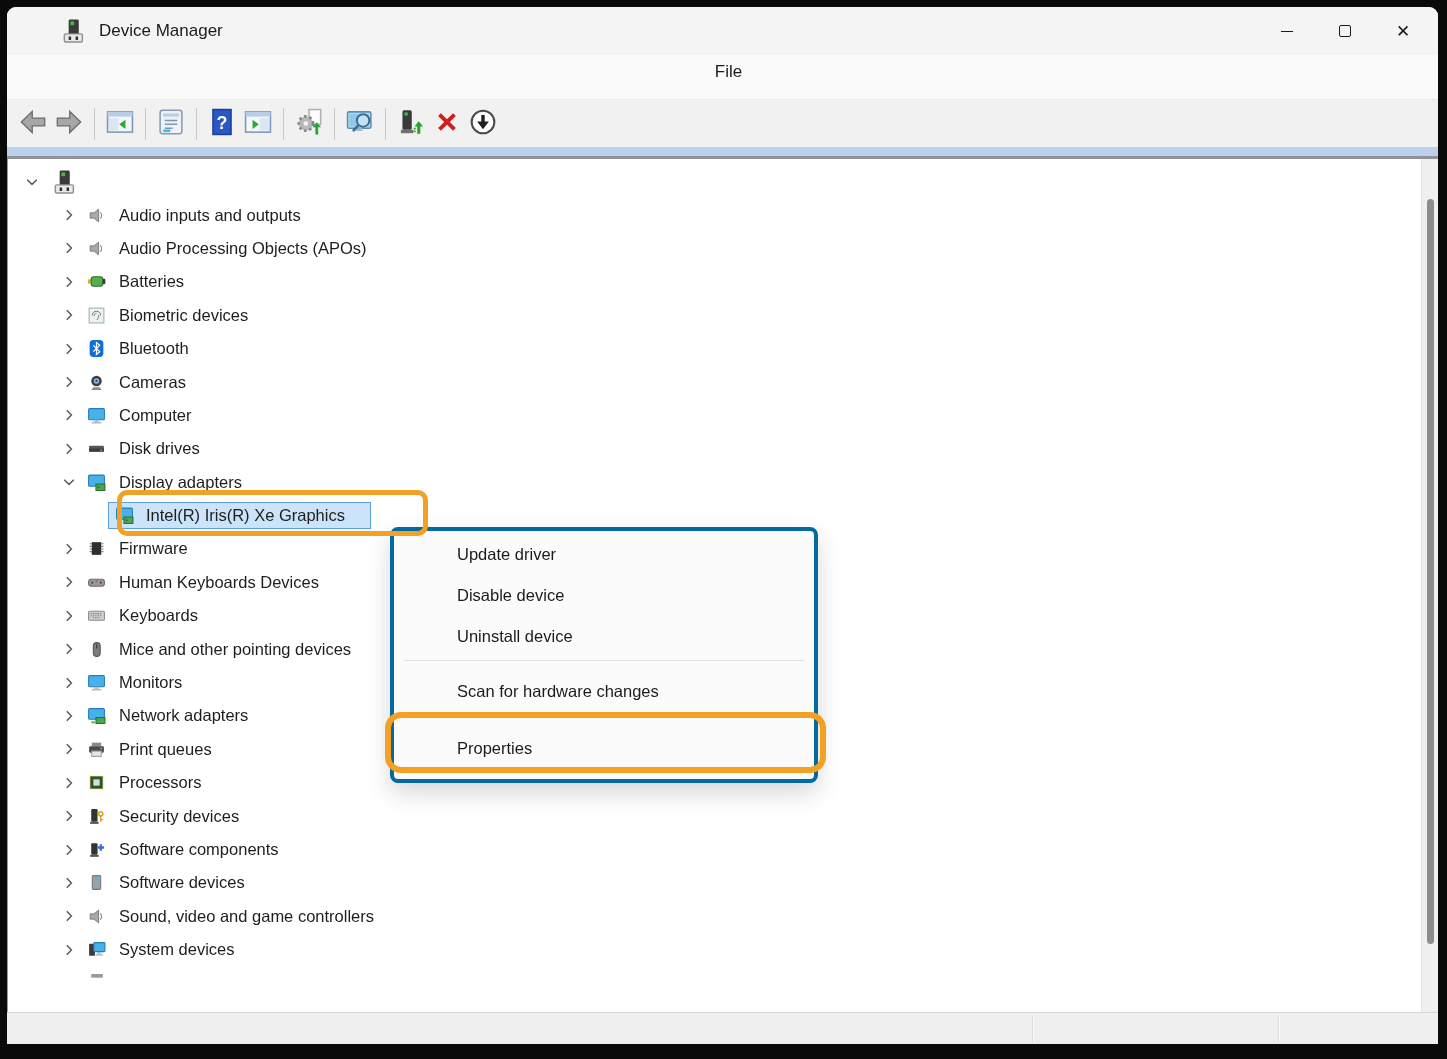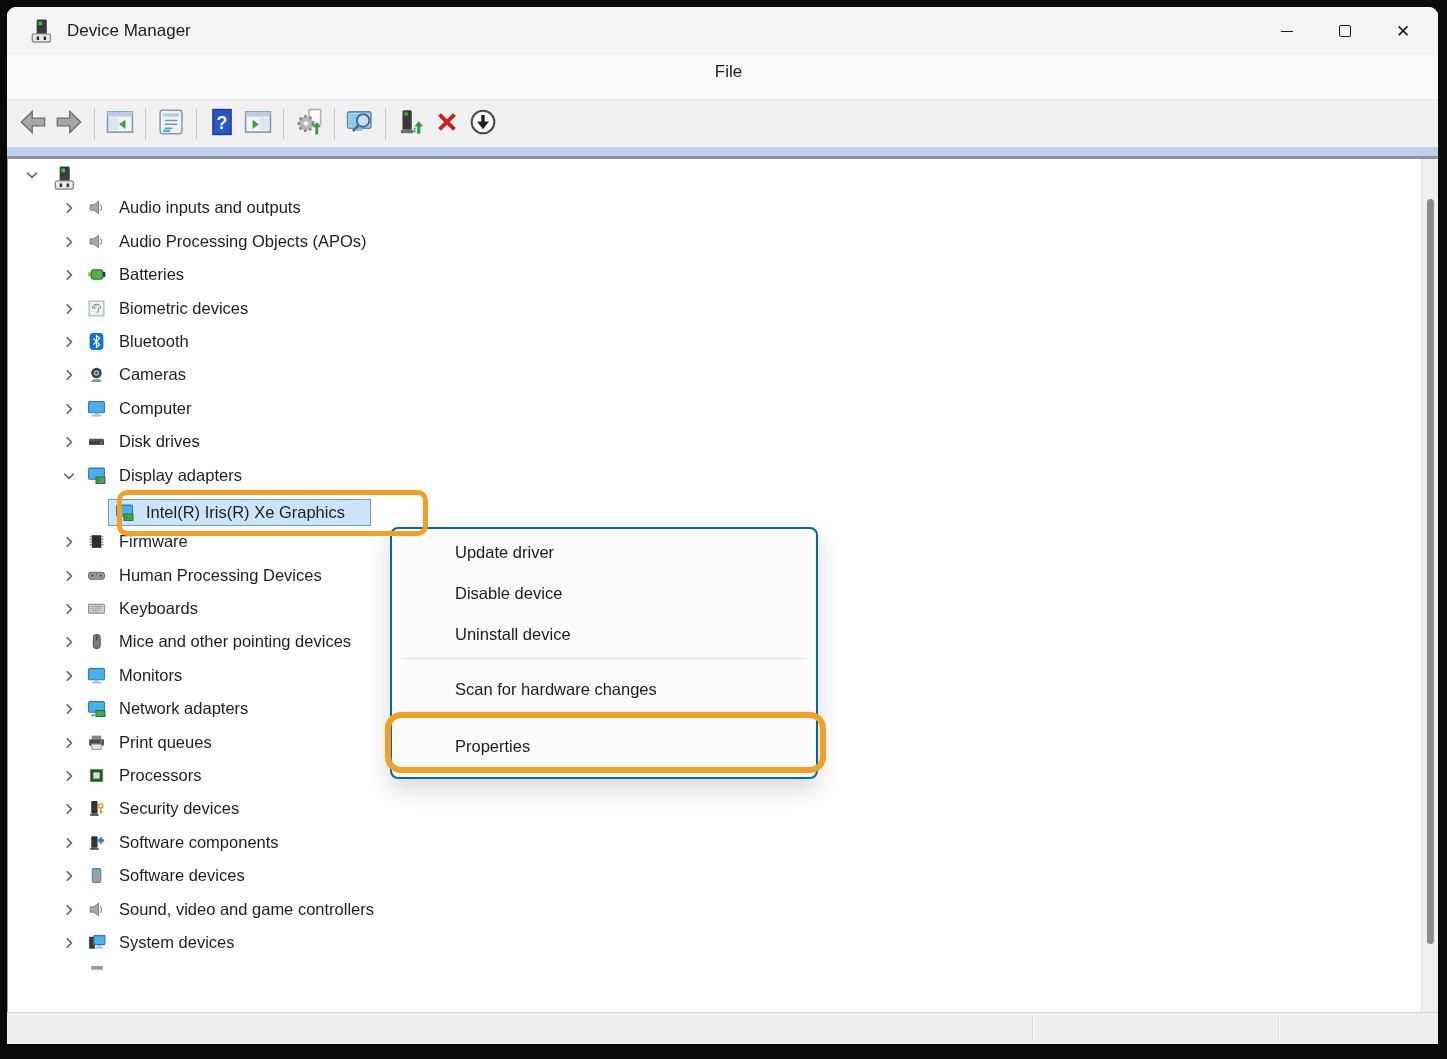--- a/index.html
+++ b/index.html
@@ -5,21 +5,21 @@
   * { margin:0; padding:0; box-sizing:border-box; }
   html,body { background:#000; }
   body { font-family:"Liberation Sans","DejaVu Sans",sans-serif; }
   #stage { position:relative; width:1447px; height:1059px; background:#0a0a0a; overflow:hidden; }
 
   
   #window { position:absolute; left:7px; top:7px; width:1431px; height:1037px;
             background:#fff; border-radius:9px 9px 0 0; overflow:hidden; }
 
   #titlebar { position:absolute; left:0; top:0; width:100%; height:48px; background:#f4f4f4;
-              display:flex; align-items:center; }
+              display:flex; align-items:center;padding-left:32px; }
   .app-icon { margin-left:21px; width:26px; height:26px; flex:0 0 auto; }
   .title-text { margin-left:13px; font-size:17px; color:#1b1b1b; }
   .caption-buttons { position:absolute; right:6px; top:0; height:48px; display:flex; }
   .cap-btn { width:58px; height:48px; display:flex; align-items:center; justify-content:center; cursor:default; }
   .glyph-min { width:12px; height:0; border-top:1.6px solid #1a1a1a; }
   .glyph-max { width:12px; height:12px; border:1.6px solid #1a1a1a; border-radius:2px; }
   .glyph-close { font-size:17px; color:#1a1a1a; line-height:1; }
 
   #menubar { position:absolute; left:0; top:48px; width:100%; height:44px; background:#fafafa;
              display:flex; align-items:center; padding-left:12px;flex-direction:column; }
@@ -30,21 +30,21 @@
   .tb-btn { width:36px; height:36px; display:flex; align-items:center; justify-content:center; border-radius:3px; }
   .tb-sep { width:1px; height:32px; background:#c9c9c9; margin:0 7px; }
 
   #band-blue { position:absolute; left:0; top:140px; width:100%; height:9px; background:#bcd2ec; }
   #band-line { position:absolute; left:0; top:149px; width:100%; height:3px; background:#8f9398; }
 
   
   #content { position:absolute; left:0; top:152px; width:100%; height:853px; background:#fff;
              border-left:1px solid #9a9a9a; overflow:hidden; }
   #tree { position:absolute; left:0; top:6px; width:100%; }
-  .row { position:relative; height:33.4px; display:flex; align-items:flex-start; white-space:nowrap; }
+  .row { position:relative; height:33.4px; display:flex; align-items:center; white-space:nowrap; }
   .chev { width:20px; height:20px; display:flex; align-items:center; justify-content:center; flex:0 0 auto; }
   .t-icon { width:19px; height:19px; display:flex; align-items:center; justify-content:center; flex:0 0 auto; }
   .t-label { font-size:16.5px; color:#1e1e1e; margin-left:13px; }
   .lvl0 .chev { margin-left:14px; }
   .lvl0 .t-icon { margin-left:9px; width:26px; height:26px; }
   .lvl1 .chev { margin-left:51px; }
   .lvl1 .t-icon { margin-left:8px; }
   .lvl2 { padding-left:100px; }
   .sel-box { display:inline-flex; align-items:center; background:#cbe4f9; border:1.5px solid #5f9fd8;
              padding:3px 25px 3px 6px; }
@@ -56,21 +56,21 @@
   #scroll-thumb { position:absolute; left:5px; top:40px; width:7px; height:745px; background:#8d8d8d; border-radius:4px; }
 
   
   #statusbar { position:absolute; left:0; top:1005px; width:100%; height:32px; background:#efefef;
                border-top:1px solid #d6d6d6; }
   .sb-div { position:absolute; top:2px; bottom:2px; width:2px;
             border-left:1px solid #dcdcdc; border-right:1px solid #fbfbfb; }
 
   
   #context-menu { position:absolute; left:390px; top:527px; width:428px; z-index:20;
-                  background:#fbfbfb; border:2px solid #0369a1; border-radius:8px;
+                  background:#fbfbfb; border:4px solid #0369a1; border-radius:8px;
                   box-shadow:0 10px 24px rgba(0,0,0,0.16); padding:3px 0 10px 0; }
   .cm-item { height:41px; display:flex; align-items:center; padding-left:63px;
              font-size:16.5px; color:#1b1b1b; }
   .cm-sep { height:1px; background:#e2e2e2; margin:3px 10px; }
   .cm-gap10 { margin-top:10px; }
   .cm-gap16 { margin-top:16px; }
 
   
   .callout { position:absolute; z-index:30; border-style:solid; background:transparent; pointer-events:none; }
   #callout-intel { left:117px; top:490px; width:311px; height:46px; border-width:5px; border-radius:10px; }
@@ -385,21 +385,21 @@
               </svg>
             </span>
             <span class="t-icon">
               <svg width="19" height="19" viewBox="0 0 18 18">
                 <rect x="1.5" y="6" width="15" height="6.5" rx="2.5" fill="#9a9a9a" stroke="#6c6c6c"></rect>
                 <circle cx="5" cy="9.2" r="1.1" fill="#4e4e4e"></circle>
                 <circle cx="13" cy="9.2" r="1.1" fill="#4e4e4e"></circle>
                 <circle cx="9" cy="8" r="0.8" fill="#c23b3b"></circle>
               </svg>
             </span>
-            <span class="t-label">Human Processing Devices</span>
+            <span class="t-label">Human Keyboards Devices</span>
           </div>
           <div class="row lvl1">
             <span class="chev">
               <svg width="18" height="18" viewBox="0 0 18 18">
                 <path d="M6.8 4.2l4.6 4.8-4.6 4.8" fill="none" stroke="#5c5c5c" stroke-width="1.5"></path>
               </svg>
             </span>
             <span class="t-icon">
               <svg width="19" height="19" viewBox="0 0 18 18">
                 <rect x="1.5" y="5" width="15" height="8.5" rx="1" fill="#cfcfcf" stroke="#8a8a8a"></rect>

